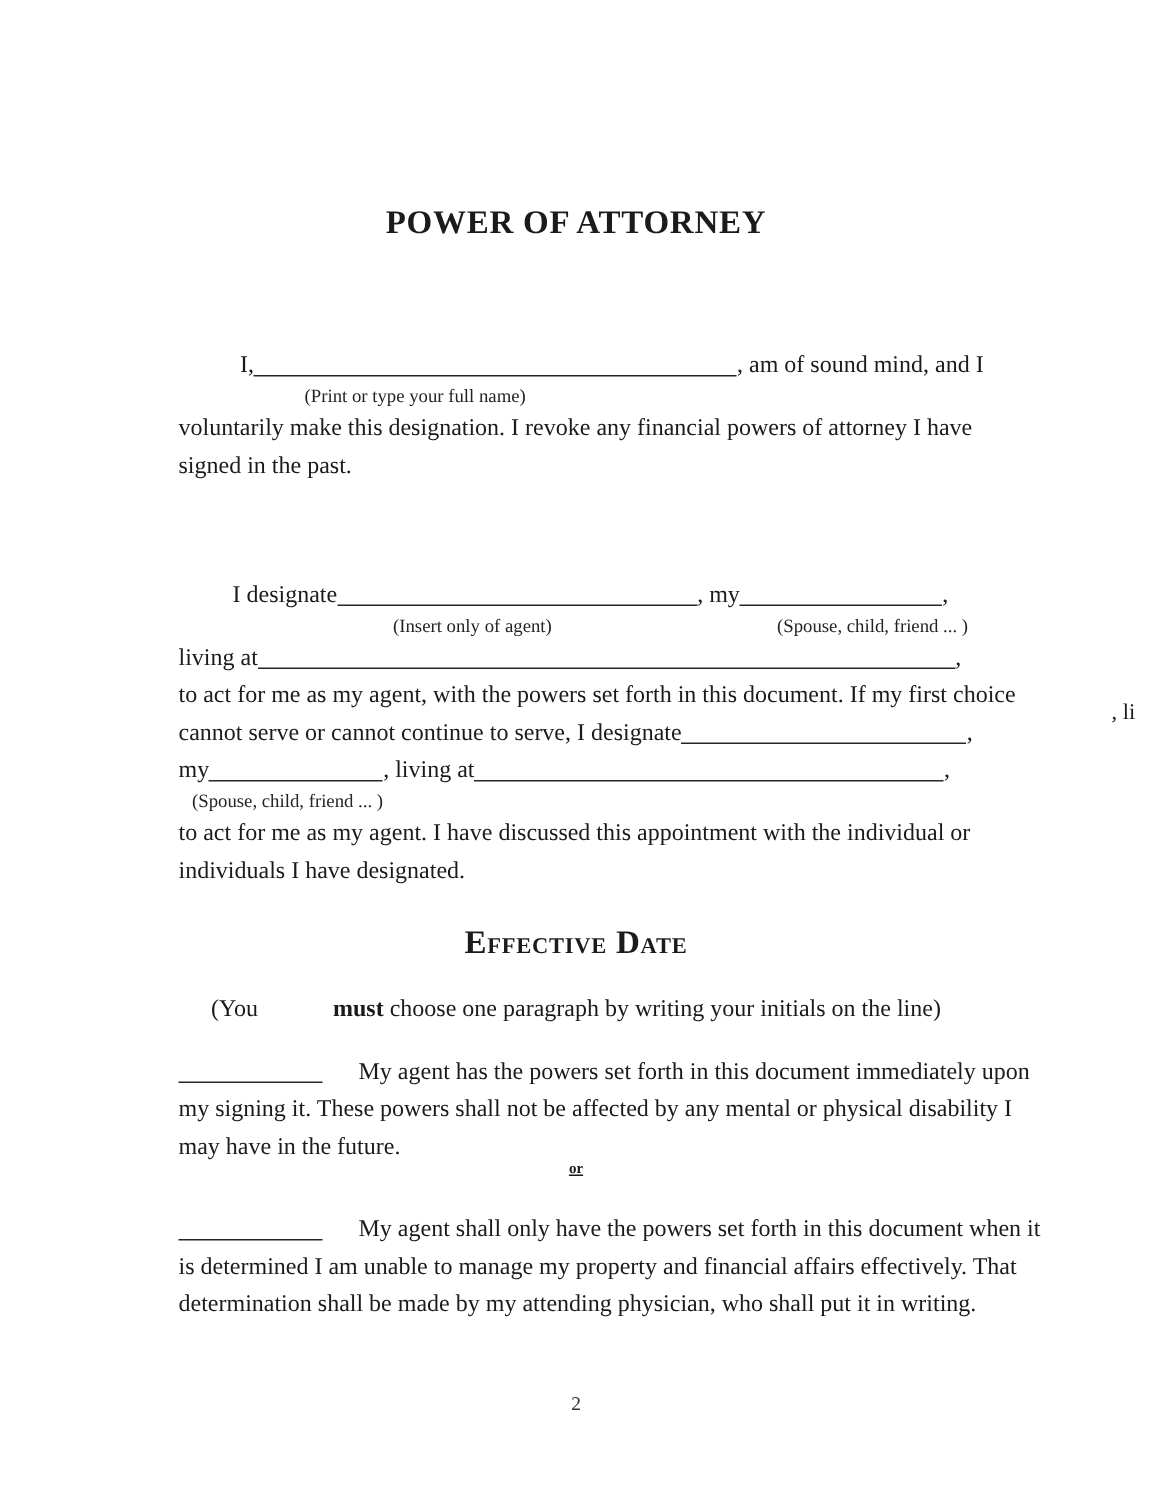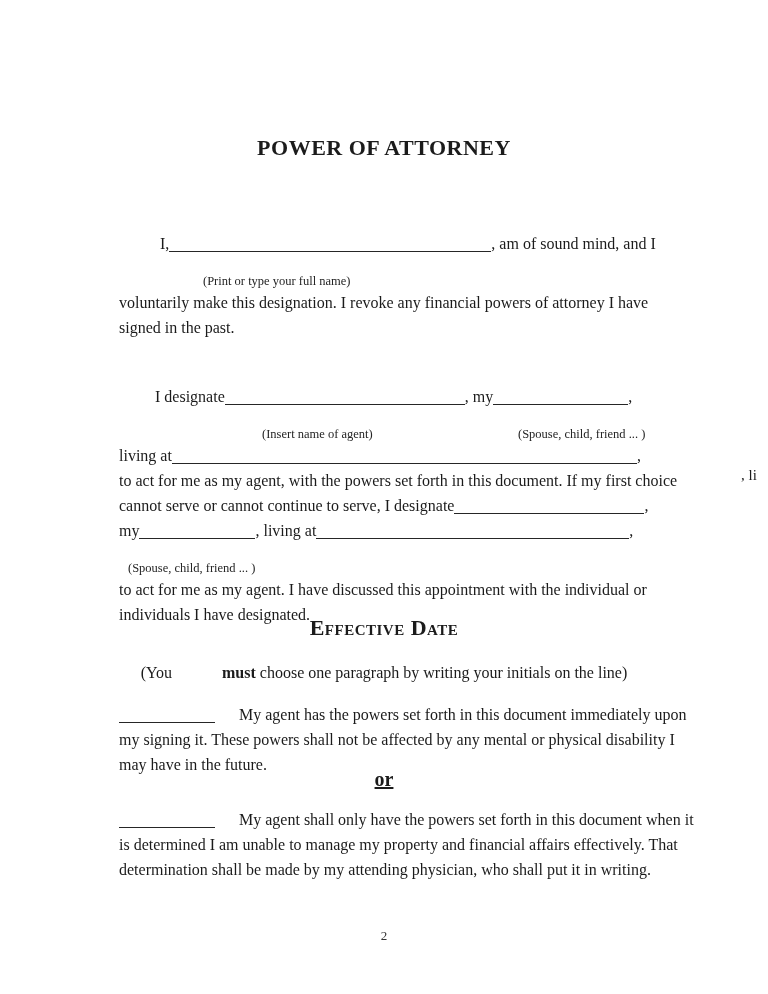--- a/index.html
+++ b/index.html
@@ -8,28 +8,28 @@
     font-family:Liberation Serif, serif;color:#1b1b1b;overflow:hidden;
   }
   .abs{position:absolute;}
   .ctr{left:0;width:768px;text-align:center;}
   .doc-title{font-size:22px;font-weight:bold;letter-spacing:.5px;line-height:24px;}
   .sec-heading{font-size:22px;font-weight:bold;font-variant:small-caps;letter-spacing:.5px;line-height:24px;}
   .col{left:119px;width:540px;}
   .line{font-size:16px;line-height:25px;white-space:nowrap;}
   .ind41{padding-left:41px;}
   .ind36{padding-left:36px;}
-  .hintrow{position:relative;height:17px;margin-top:17px;}
+  .hintrow{position:relative;height:17px;}
   .hint{position:absolute;top:0;font-size:12.5px;line-height:16px;color:#242424;white-space:nowrap;}
   .blank{display:inline-block;border-bottom:1.3px solid #262626;height:14px;vertical-align:-3px;}
   .w322{width:322px;}.w240{width:240px;}.w135{width:135px;}.w465{width:465px;}
   .w190{width:190px;}.w116{width:116px;}.w313{width:313px;}
   .initials{width:96px;margin-right:24px;}
   .bold{font-weight:bold;margin-left:46px;}
-  .or-label{font-size:20px;font-weight:bold;text-decoration:underline;line-height:20px;}
+  .or-label{font-size:10px;font-weight:bold;text-decoration:underline;line-height:20px;}
   .instr{font-size:16px;line-height:20px;}
   .fragment{font-size:15px;line-height:18px;white-space:nowrap;}
   .pagenum{font-size:13px;line-height:16px;color:#333;}
 </style>
 </head>
 <body>
 
 <div class="page">
 
   <div class="abs ctr doc-title" style="top:136px;">POWER OF ATTORNEY</div>
@@ -44,21 +44,21 @@
     <div class="line">voluntarily make this designation. I revoke any financial powers of attorney I have</div>
     <div class="line">signed in the past.</div>
   </div>
 
 
   <div class="abs col" style="top:384px;">
     <div class="line ind36">
       <span>I designate</span><span class="blank w240"></span><span>, my</span><span class="blank w135"></span><span>,</span>
     </div>
     <div class="hintrow">
-      <span class="hint" style="left:143px;">(Insert name of agent)</span>
+      <span class="hint" style="left:143px;">(Insert only of agent)</span>
       <span class="hint" style="left:399px;">(Spouse, child, friend ... )</span>
     </div>
     <div class="line">
       <span>living at</span><span class="blank w465"></span><span>,</span>
     </div>
     <div class="line">to act for me as my agent, with the powers set forth in this document.  If my first choice</div>
     <div class="line">
       <span>cannot serve or cannot continue to serve, I designate</span><span class="blank w190"></span><span>,</span>
     </div>
     <div class="line">

